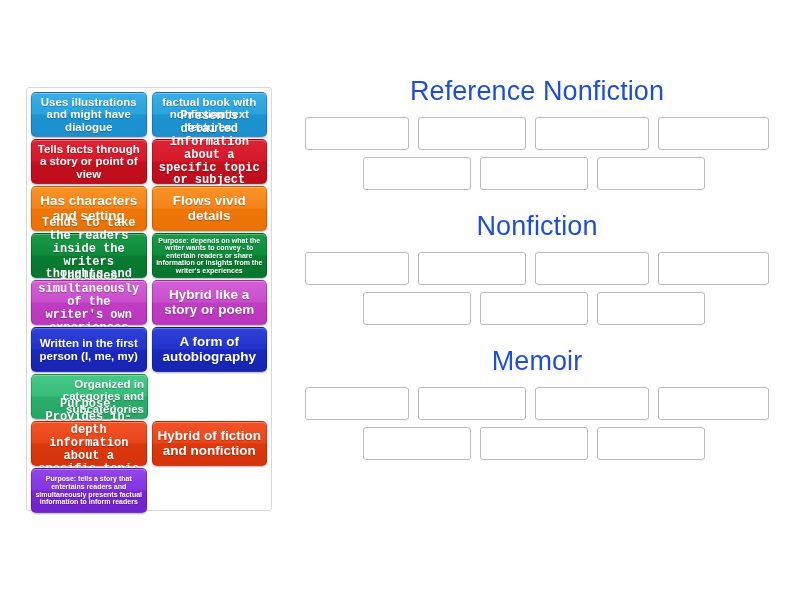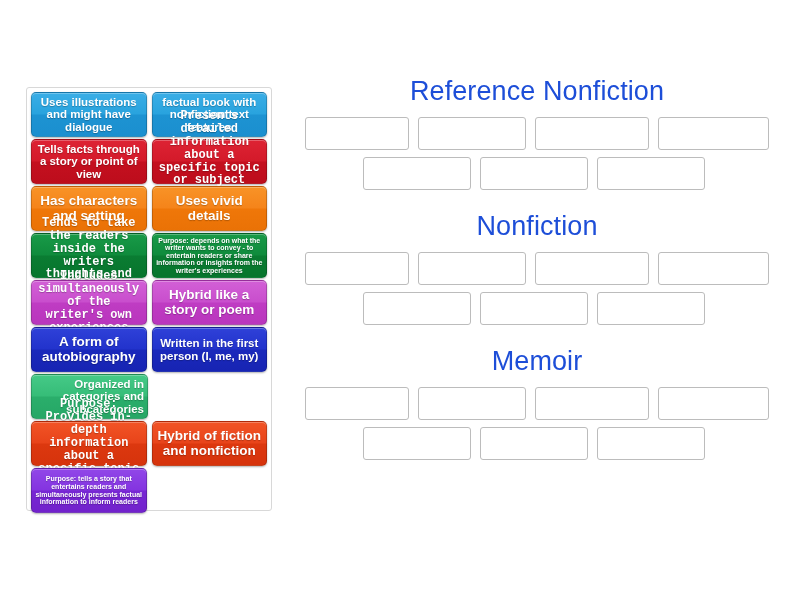--- a/index.html
+++ b/index.html
@@ -162,21 +162,21 @@
       <div class="tile c-crimson">
         <span class="tile-text fs-sm">Presents detailed information about a specific topic or subject (e.g. addiction)</span>
       </div>
     </div>
 
     <div class="tile-row">
       <div class="tile c-orange">
         <span class="tile-text fs-lg">Has characters and setting</span>
       </div>
       <div class="tile c-orange">
-        <span class="tile-text fs-lg">Uses vivid details</span>
+        <span class="tile-text fs-lg">Flows vivid details</span>
       </div>
     </div>
 
     <div class="tile-row">
       <div class="tile c-forest">
         <span class="tile-text fs-sm">Tends to take the readers inside the writers thoughts and feelings</span>
       </div>
       <div class="tile c-forest">
         <span class="tile-text fs-xs">Purpose: depends on what the writer wants to convey - to entertain readers or share information or insights from the writer's experiences</span>
       </div>
@@ -186,24 +186,24 @@
       <div class="tile c-orchid">
         <span class="tile-text fs-sm">Includes simultaneously of the writer's own experiences</span>
       </div>
       <div class="tile c-orchid">
         <span class="tile-text fs-lg">Hybrid like a story or poem</span>
       </div>
     </div>
 
     <div class="tile-row">
       <div class="tile c-royal">
+        <span class="tile-text fs-md">Written in the first person (I, me, my)</span>
+      </div>
+      <div class="tile c-royal">
         <span class="tile-text fs-lg">A form of autobiography</span>
-      </div>
-      <div class="tile c-royal">
-        <span class="tile-text fs-md">Written in the first person (I, me, my)</span>
       </div>
     </div>
 
     <div class="tile-row">
       <div class="tile c-emerald">
         <span class="tile-text fs-md">Organized in categories and subcategories</span>
       </div>
     </div>
 
     <div class="tile-row">

